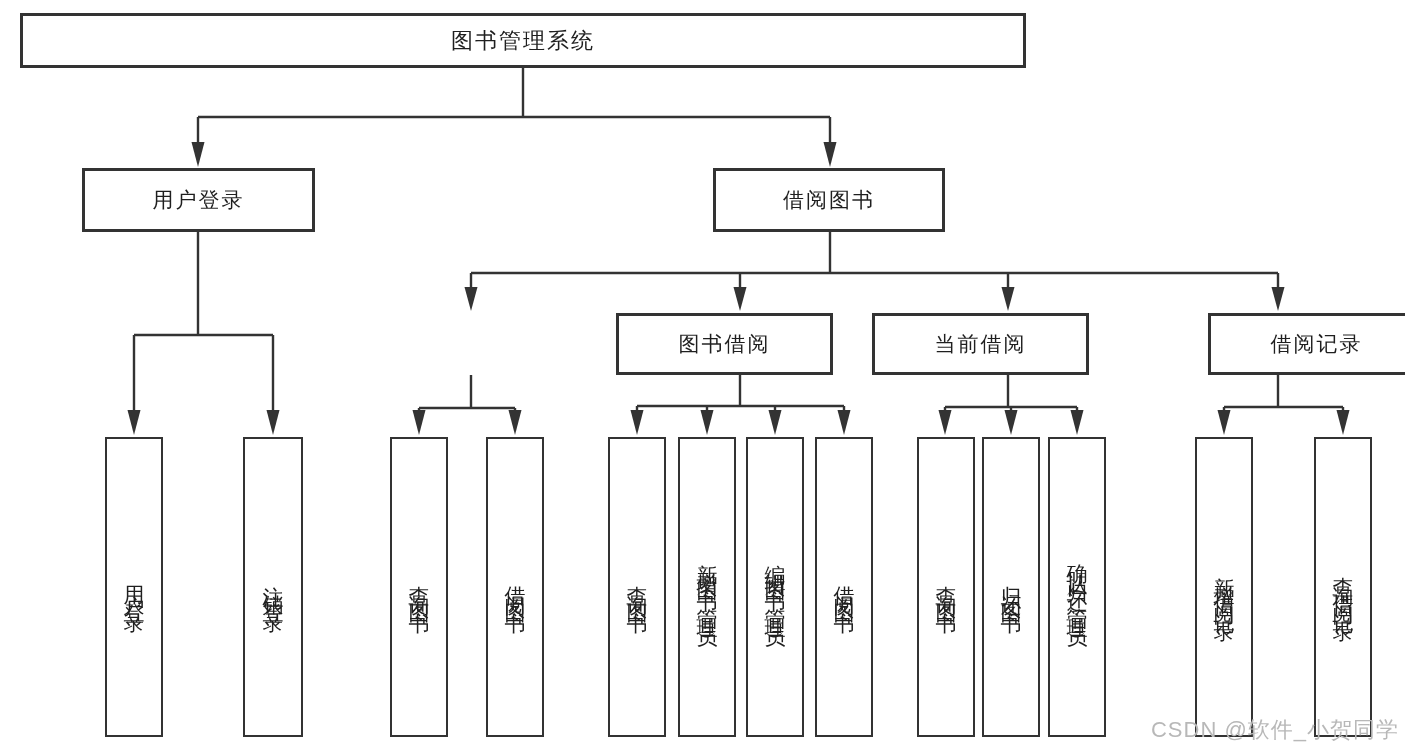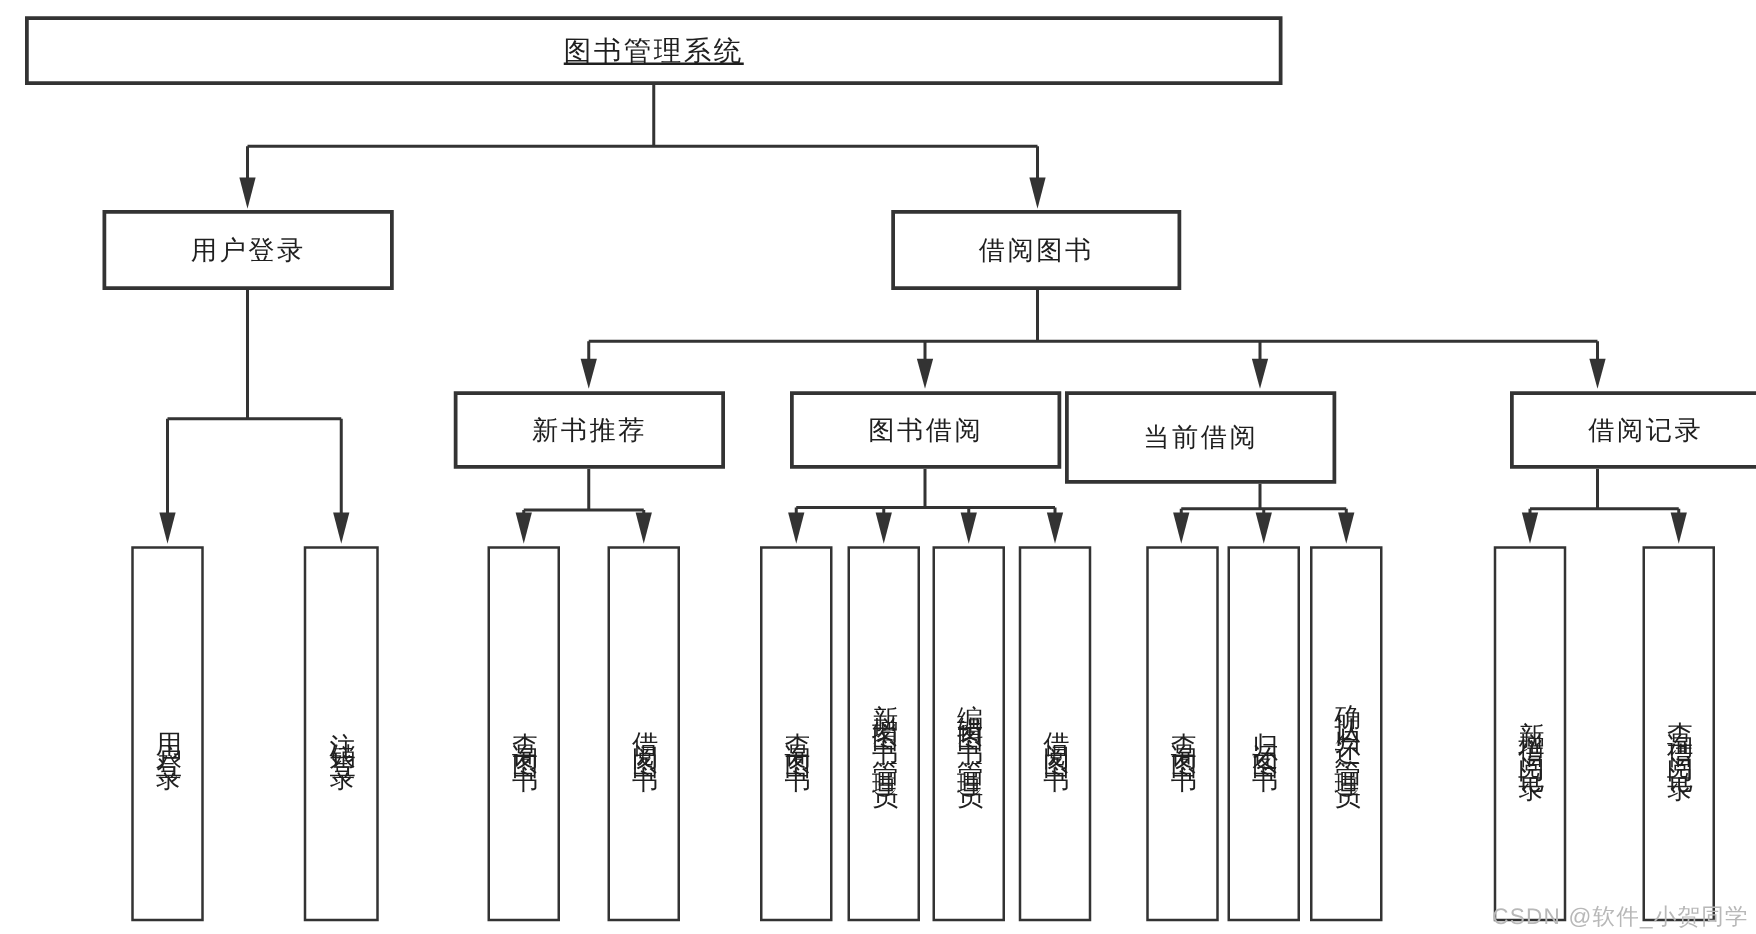--- a/index.html
+++ b/index.html
@@ -22,32 +22,32 @@
   .node{
     position:absolute;
     box-sizing:border-box;
     background:#fff;
     border:3px solid var(--line);
     display:flex;align-items:center;justify-content:center;
     font-size:21px;color:var(--text);
     letter-spacing:2px;
     white-space:nowrap;
   }
-  .node.root{font-size:22px;text-decoration:underline;}
+  .node.root{font-size:22px;}
   .node.leaf{
     border-width:2px;
     writing-mode:vertical-rl;
     text-orientation:mixed;
     letter-spacing:9px;
     font-size:21px;
     white-space:normal;
   }
   .watermark{
     position:absolute;right:6px;bottom:2px;
-    font-size:18px;color:var(--watermark);
+    font-size:22px;color:var(--watermark);
     letter-spacing:1px;z-index:5;
   }
 </style>
 </head>
 <body>
 
 <div class="stage">
 
   <svg class="connector" width="1405" height="747" viewBox="0 0 1405 747" aria-hidden="true">
 
@@ -83,23 +83,22 @@
     <path d="M1278 375 V407 M1224 407 H1343 M1224 407 V412 M1343 407 V412"></path>
     <polygon points="1224,435 1217.5,410 1230.5,410"></polygon>
     <polygon points="1343,435 1336.5,410 1349.5,410"></polygon>
   </svg>
 
   <div class="node root" style="left:20px;top:13px;width:1006px;height:55px">图书管理系统</div>
 
   <div class="node" style="left:82px;top:168px;width:233px;height:64px">用户登录</div>
   <div class="node" style="left:713px;top:168px;width:232px;height:64px">借阅图书</div>
 
-  <div class="node" style="left:363px;top:313px;width:217px;height:62px">新书推荐</div>
-  <div class="node" style="left:632px;top:313px;width:217px;height:62px">图书借阅</div>
-  <div class="node" style="left:852px;top:313px;width:217px;height:74px">当前借阅</div>
+  <div class="node" style="left:616px;top:313px;width:217px;height:62px">图书借阅</div>
+  <div class="node" style="left:872px;top:313px;width:217px;height:62px">当前借阅</div>
   <div class="node" style="left:1208px;top:313px;width:217px;height:62px">借阅记录</div>
 
   <div class="node leaf" style="left:105px;top:437px;width:58px;height:300px">用户登录</div>
   <div class="node leaf" style="left:243px;top:437px;width:60px;height:300px">注销登录</div>
 
   <div class="node leaf" style="left:390px;top:437px;width:58px;height:300px">查询图书</div>
   <div class="node leaf" style="left:486px;top:437px;width:58px;height:300px">借阅图书</div>
 
   <div class="node leaf" style="left:608px;top:437px;width:58px;height:300px">查询图书</div>
   <div class="node leaf" style="left:678px;top:437px;width:58px;height:300px">新增图书（管理员）</div>

